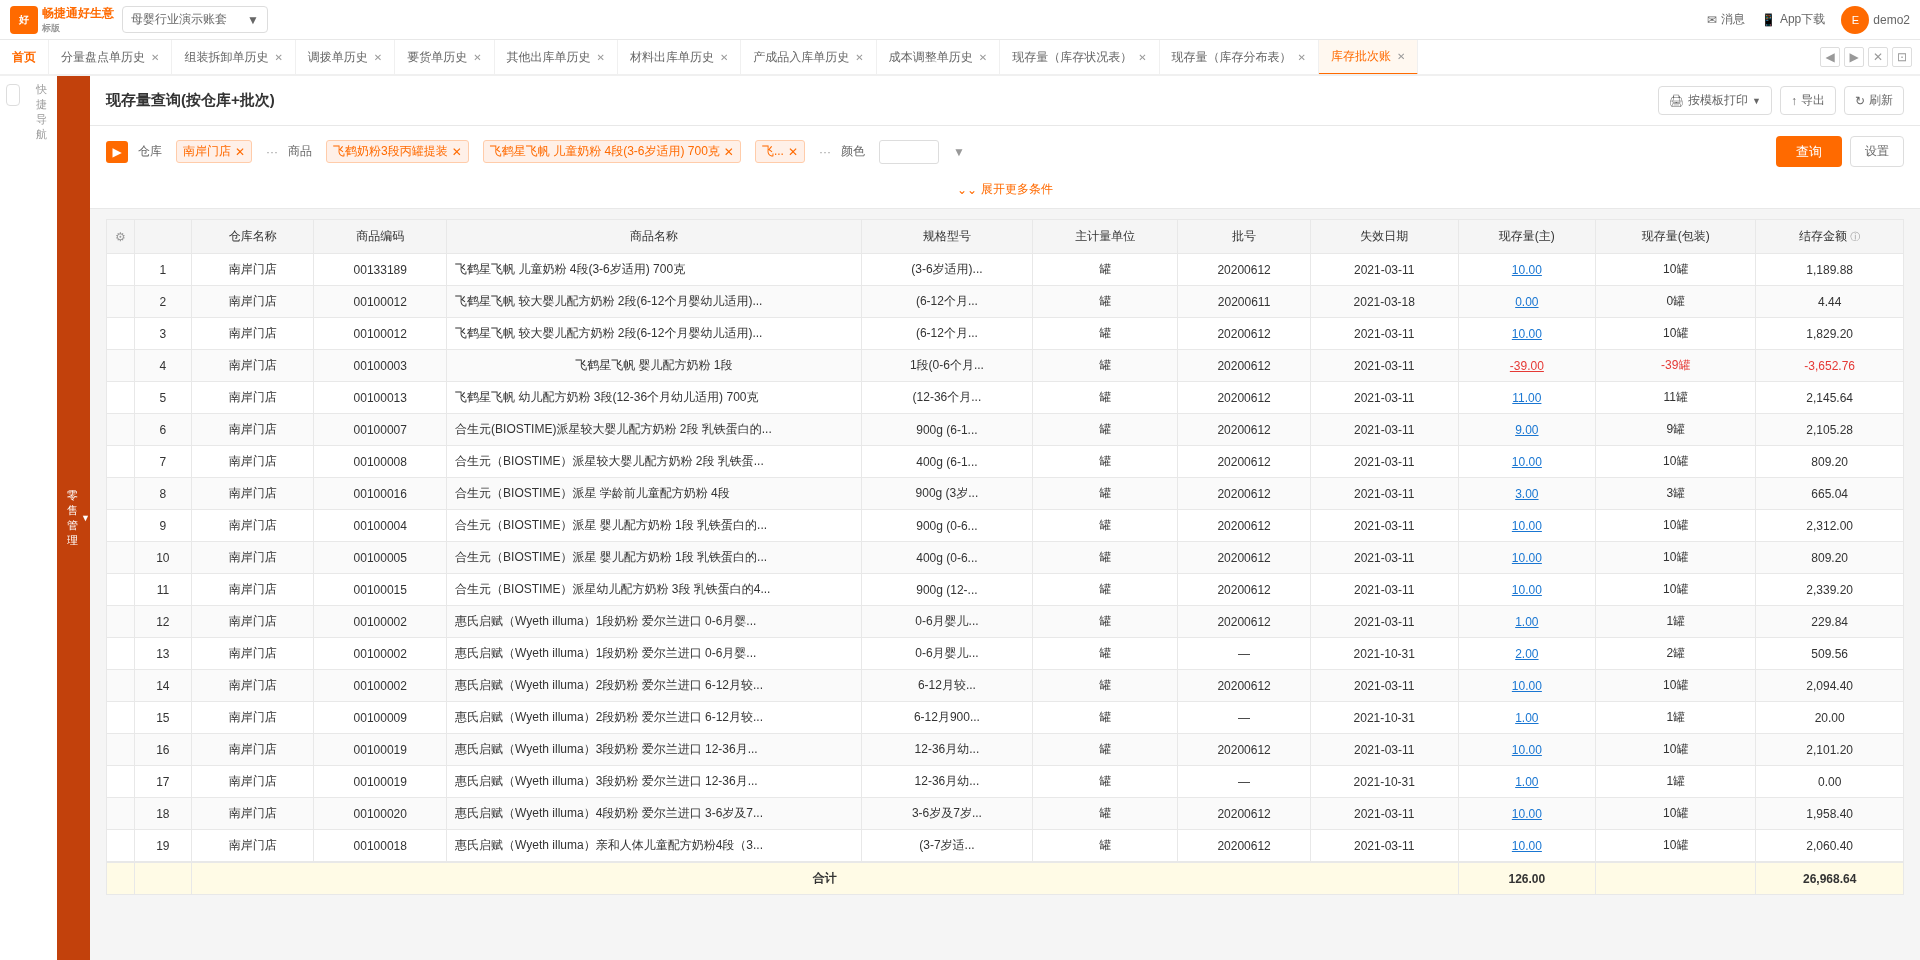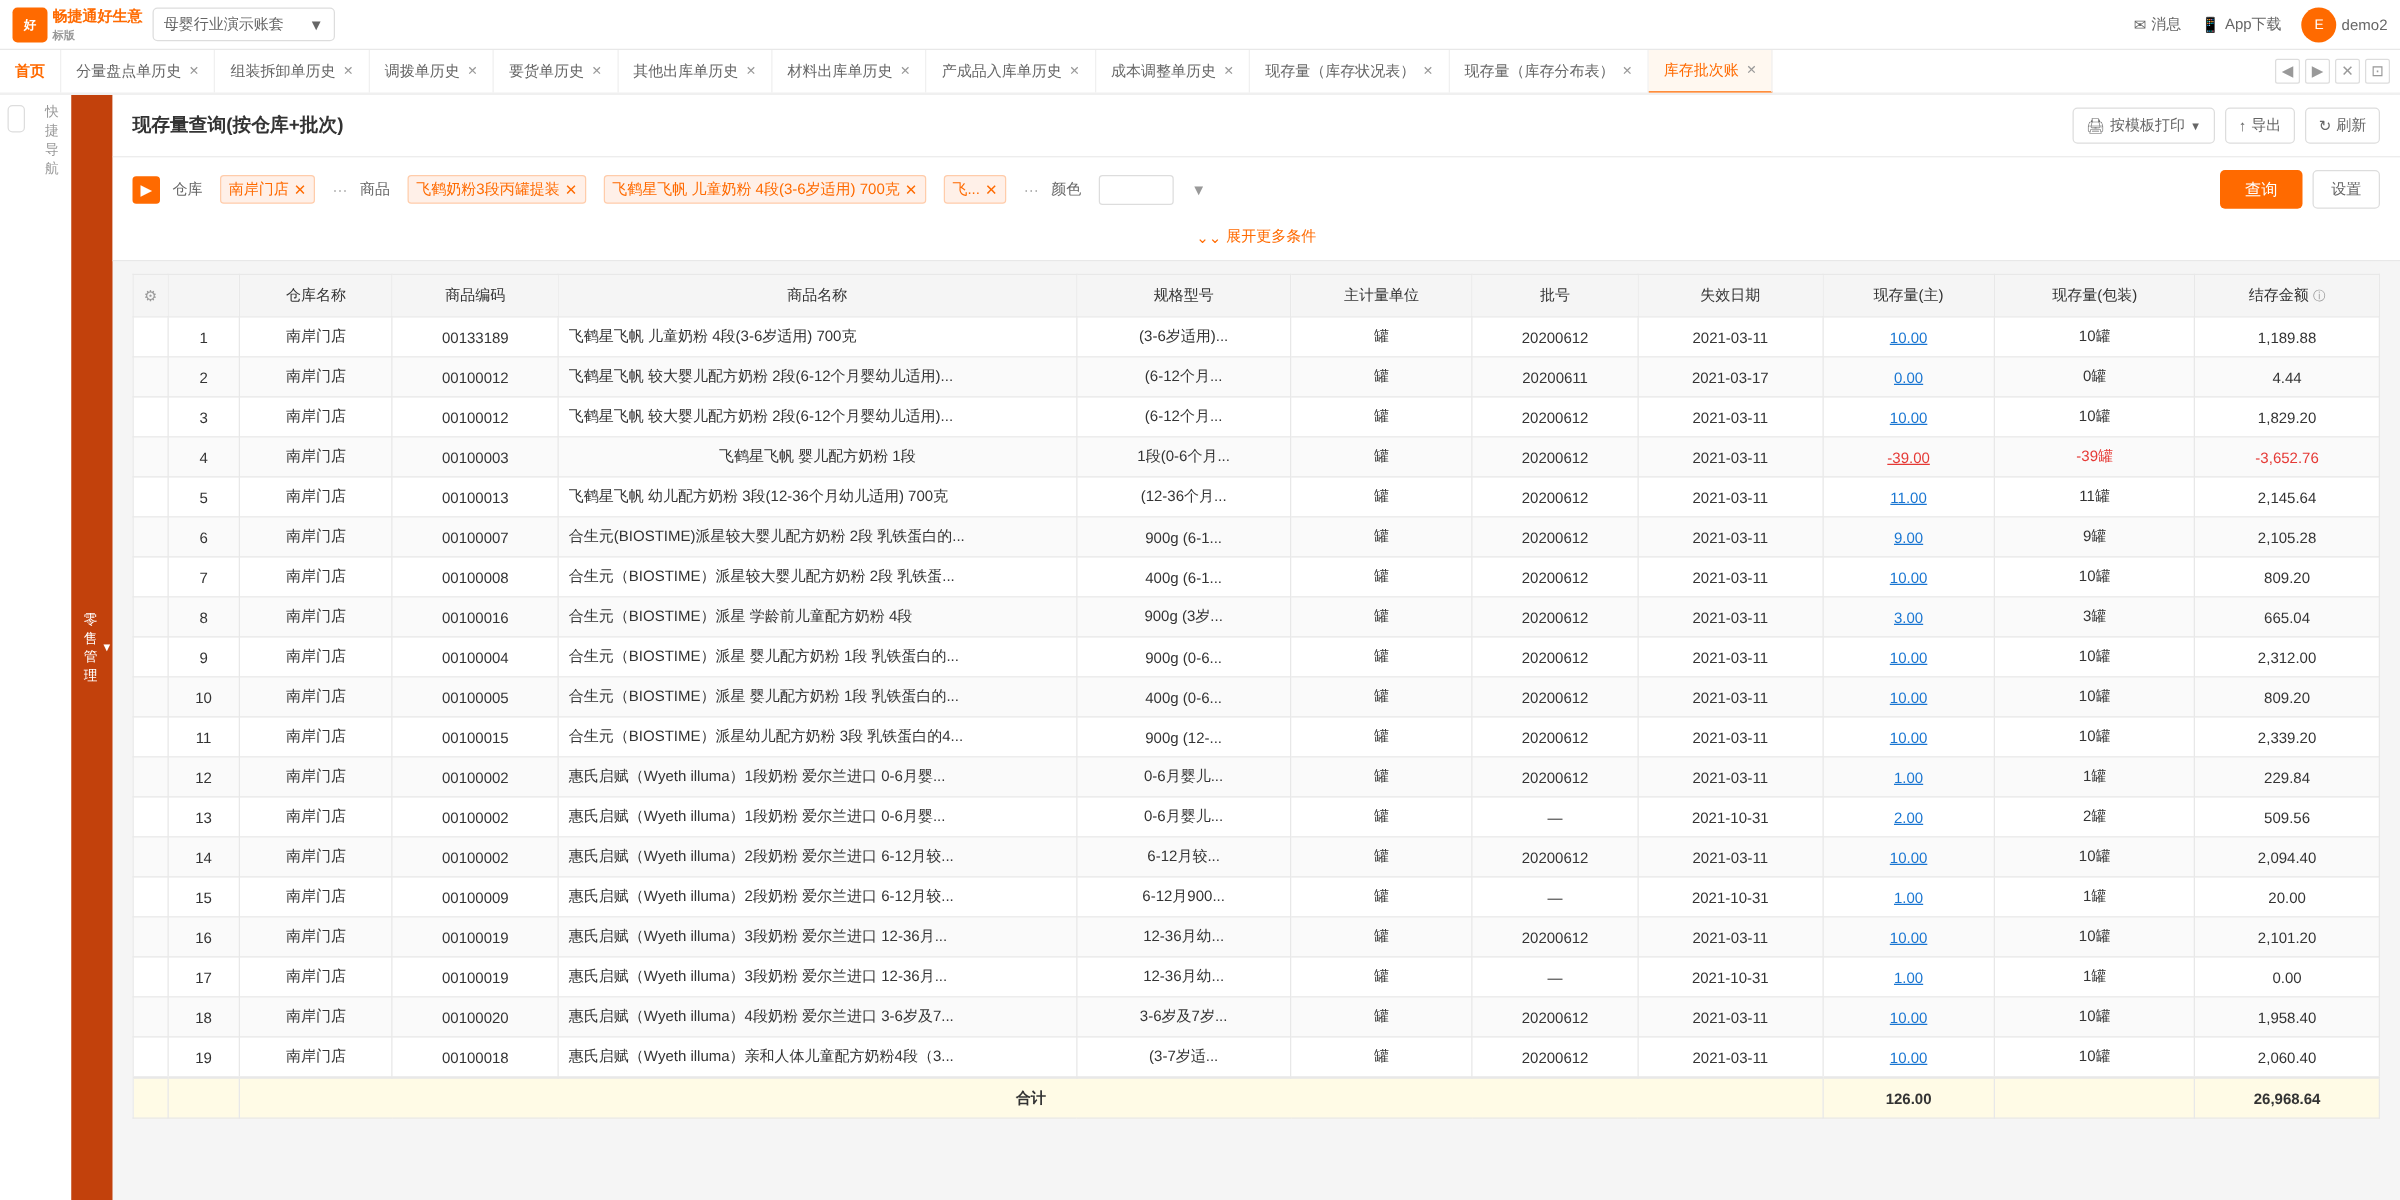--- a/index.html
+++ b/index.html
@@ -293,21 +293,21 @@
   </tr>
             <tr>
     <td></td>
     <td>2</td>
     <td>南岸门店</td>
     <td>00100012</td>
     <td style="text-align:left;max-width:220px;overflow:hidden;text-overflow:ellipsis;">飞鹤星飞帆 较大婴儿配方奶粉 2段(6-12个月婴幼儿适用)...</td>
     <td>(6-12个月...</td>
     <td>罐</td>
     <td>20200611</td>
-    <td>2021-03-17</td>
+    <td>2021-03-18</td>
     <td class="underline">0.00</td>
     <td class="">0罐</td>
     <td class="">4.44</td>
   </tr>
             <tr>
     <td></td>
     <td>3</td>
     <td>南岸门店</td>
     <td>00100012</td>
     <td style="text-align:left;max-width:220px;overflow:hidden;text-overflow:ellipsis;">飞鹤星飞帆 较大婴儿配方奶粉 2段(6-12个月婴幼儿适用)...</td>

